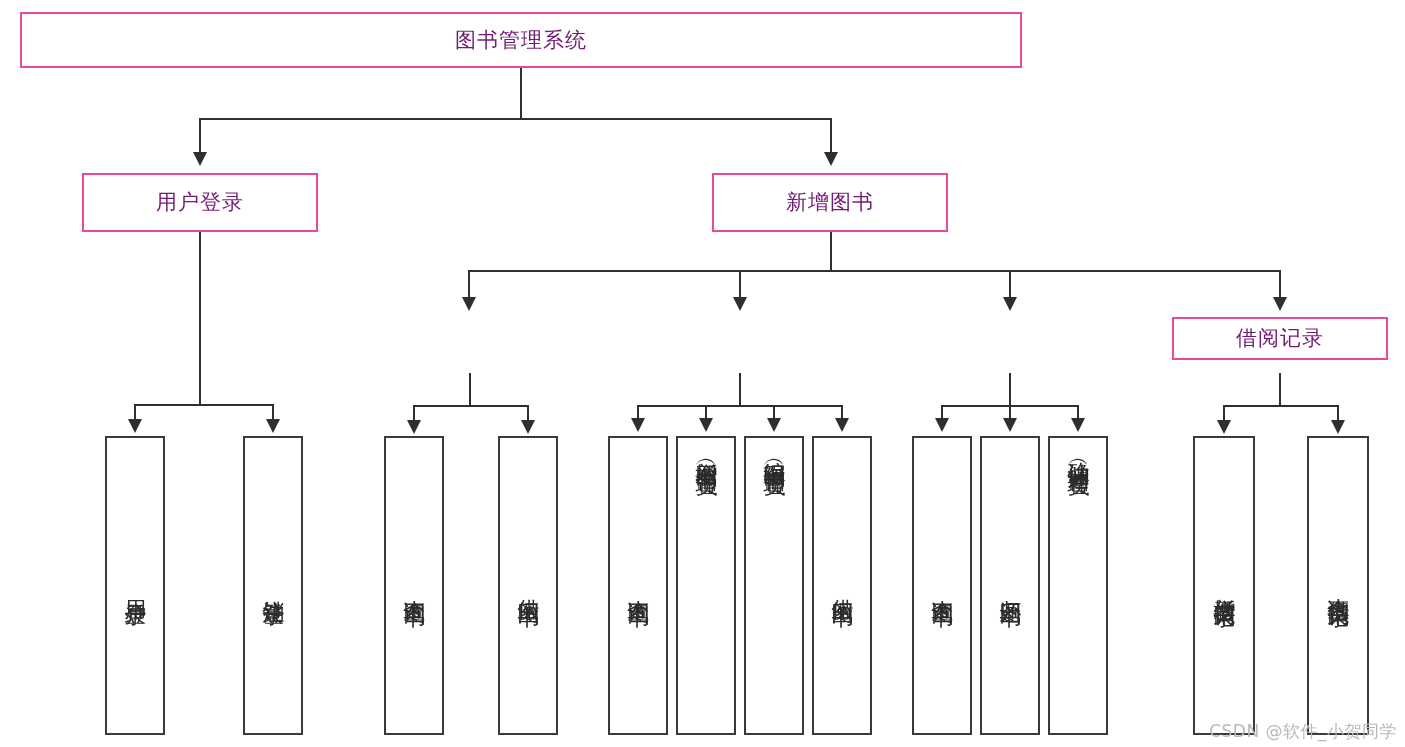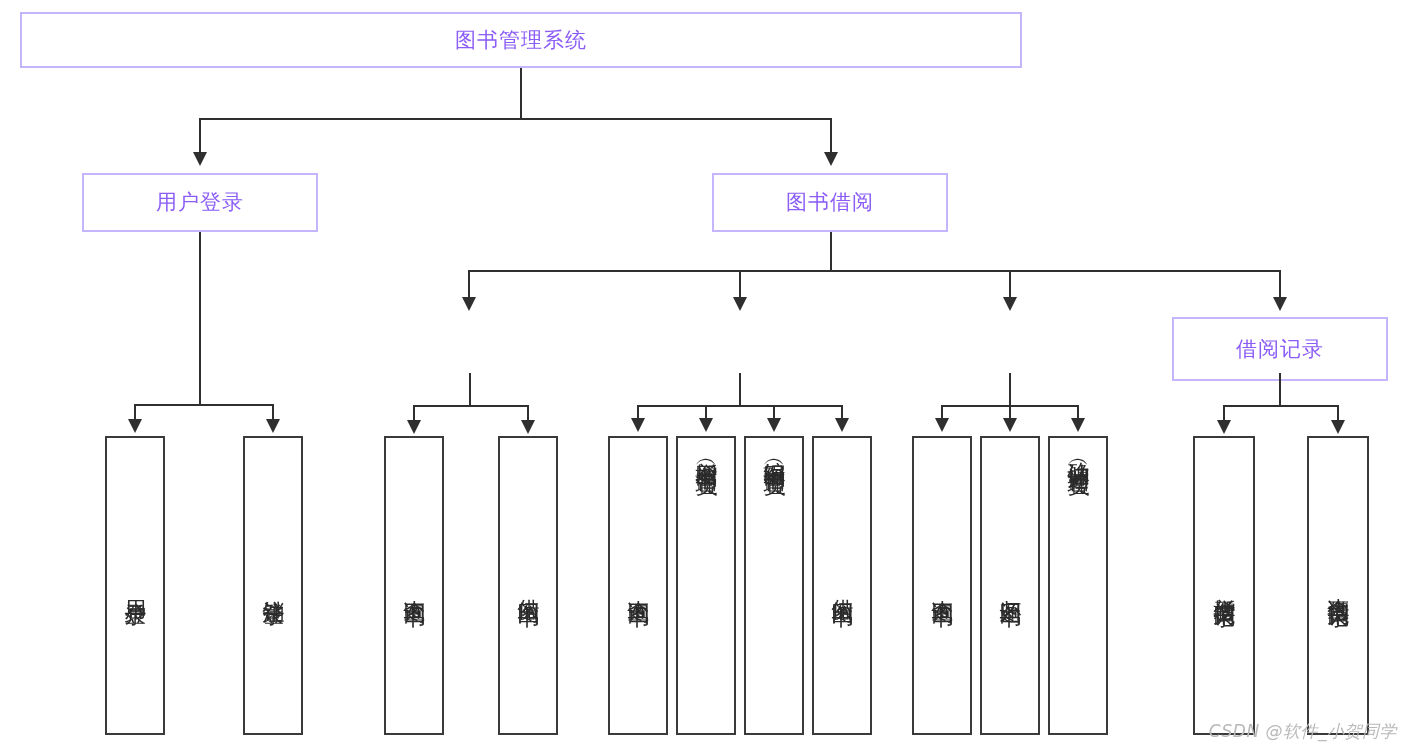--- a/index.html
+++ b/index.html
@@ -13,25 +13,25 @@
     height:747px;
     background:#ffffff;
     overflow:hidden;
   }
 
   
   .node{
     position:absolute;
     box-sizing:border-box;
     background:#ffffff;
-    border:2px solid #c4b5fd;
+    border:2px solid #ec4899;
     display:flex;
     align-items:center;
     justify-content:center;
-    color:#8b5cf6;
+    color:#701a75;
   }
   .node.root{ border-width:2px; }
   .node .label{
     font-size:21px;
     line-height:1.15;
     letter-spacing:1px;
     white-space:nowrap;
   }
 
   
@@ -73,21 +73,20 @@
   
   #watermark{
     position:absolute;
     right:8px;
     bottom:4px;
     font-size:17px;
     color:#b9b9b9;
     letter-spacing:0.5px;
     white-space:nowrap;
     user-select:none;
-    font-style:italic;
   }
 </style>
 </head>
 <body>
 
 <div id="canvas">
 
   <div class="node root" style="left:20px; top:12px; width:1002px; height:56px;">
     <span class="label">图书管理系统</span>
   </div>
@@ -97,21 +96,21 @@
   <div class="ln vln" style="left:199px; top:118px; width:2px; height:35px;"></div>
   <div class="arrow" style="left:193px; top:152px;"></div>
   <div class="ln vln" style="left:830px; top:118px; width:2px; height:35px;"></div>
   <div class="arrow" style="left:824px; top:152px;"></div>
 
   <div class="node" style="left:82px; top:173px; width:236px; height:59px;">
     <span class="label">用户登录</span>
   </div>
 
   <div class="node" style="left:712px; top:173px; width:236px; height:59px;">
-    <span class="label">图书借阅</span>
+    <span class="label">新增图书</span>
   </div>
 
   <div class="ln vln" style="left:199px; top:232px; width:2px; height:172px;"></div>
   <div class="ln hln" style="left:134px; top:404px; width:140px; height:2px;"></div>
   <div class="ln vln" style="left:134px; top:404px; width:2px; height:16px;"></div>
   <div class="arrow" style="left:128px; top:419px;"></div>
   <div class="ln vln" style="left:272px; top:404px; width:2px; height:16px;"></div>
   <div class="arrow" style="left:266px; top:419px;"></div>
 
   <div class="ln vln" style="left:830px; top:232px; width:2px; height:38px;"></div>
@@ -122,21 +121,21 @@
 
   <div class="ln vln" style="left:739px; top:270px; width:2px; height:28px;"></div>
   <div class="arrow" style="left:733px; top:297px;"></div>
 
   <div class="ln vln" style="left:1009px; top:270px; width:2px; height:28px;"></div>
   <div class="arrow" style="left:1003px; top:297px;"></div>
 
   <div class="ln vln" style="left:1279px; top:270px; width:2px; height:28px;"></div>
   <div class="arrow" style="left:1273px; top:297px;"></div>
 
-  <div class="node" style="left:1172px; top:317px; width:216px; height:64px;">
+  <div class="node" style="left:1172px; top:317px; width:216px; height:43px;">
     <span class="label">借阅记录</span>
   </div>
 
   <div class="ln vln" style="left:469px; top:373px; width:2px; height:32px;"></div>
   <div class="ln hln" style="left:413px; top:405px; width:116px; height:2px;"></div>
   <div class="ln vln" style="left:413px; top:405px; width:2px; height:16px;"></div>
   <div class="arrow" style="left:407px; top:420px;"></div>
   <div class="ln vln" style="left:527px; top:405px; width:2px; height:16px;"></div>
   <div class="arrow" style="left:521px; top:420px;"></div>
 

